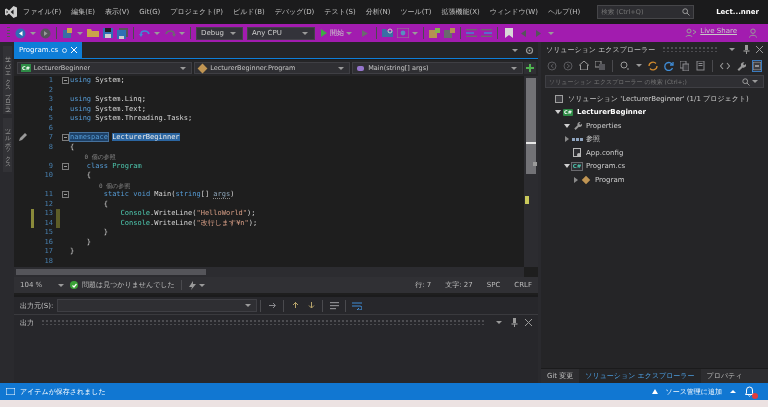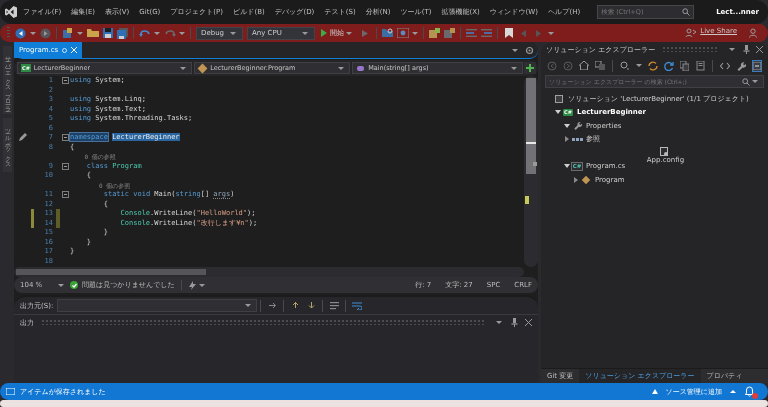--- a/index.html
+++ b/index.html
@@ -1,35 +1,35 @@
 <!DOCTYPE html>
 <html><head>
 <meta charset="utf-8">
 <style>
   * { margin:0; padding:0; box-sizing:border-box; }
   html,body { width:768px; height:407px; overflow:hidden; background:#1b1b1c;
               font-family:"DejaVu Sans","Liberation Sans",sans-serif; font-size:7px; color:#c8c8c8; }
-  .abs { position:absolute;border-radius:12px; }
+  .abs { position:absolute; }
   #app { position:relative; width:768px; height:407px; background:#2a2a2e; }
 
   
   #titlebar { left:0; top:0; width:768px; height:24px; background:#1b1b1c; display:flex; align-items:center; }
   #vs-logo { width:22px; height:16px; margin-left:4px; display:flex; align-items:center; justify-content:center; }
   #menu-bar { display:flex; align-items:center; height:100%; }
   .menu-item { padding:0 5px; line-height:24px; color:#c3c3c3; cursor:default; white-space:nowrap; }
   #tb-search { width:116px; height:14px; background:#2d2d31; border:1px solid #464649; margin-left:12px;
                display:flex; align-items:center; padding:0 3px; }
   #tb-search input { flex:1; background:transparent; border:none; outline:none; color:#8a8a8a; font-size:6.5px;
                      font-family:inherit; min-width:0; }
   #win-title { color:#ffffff; font-weight:bold; margin-left:22px; font-size:7px; }
   #win-controls { margin-left:auto; display:flex; height:100%; }
   .win-btn { width:26px; height:100%; display:flex; align-items:center; justify-content:center; color:#c8c8c8; }
 
   
-  #toolbar { left:0; top:24px; width:768px; height:18px; background:#7f1d1d; display:flex; align-items:center; padding-left:4px; }
+  #toolbar { left:0; top:24px; width:768px; height:18px; background:#a21caf; display:flex; align-items:center; padding-left:4px; }
   .tb-grip { width:3px; height:12px; margin:0 3px; background:repeating-linear-gradient(#555 0 1px, transparent 1px 3px); }
   .tb-sep { width:1px; height:12px; background:#4a4a4e; margin:0 3px; }
   .tb-ico { width:13px; height:13px; margin:0 1px; display:flex; align-items:center; justify-content:center; }
   .chev { width:0; height:0; border-left:3px solid transparent; border-right:3px solid transparent; border-top:3px solid #9a9a9a; margin:0 2px; }
   .dd { height:13px; background:#33333a; border:1px solid #434349; display:flex; align-items:center;
         padding:0 4px; margin:0 2px; color:#cfcfcf; }
   .dd .chev { margin-left:6px; }
   .play-tri { width:0; height:0; border-top:4px solid transparent; border-bottom:4px solid transparent; border-left:6px solid #3fab45; margin-right:3px; }
   #start-btn { display:flex; align-items:center; padding:0 4px; color:#d0d0d0; }
   #toolbar-right { margin-left:auto; display:flex; align-items:flex-start; margin-right:8px;text-decoration:underline; }
@@ -658,21 +658,21 @@
           </span>
           <span class="tree-ic">
             <span class="ic-refs">
               <i></i>
               <i></i>
               <i></i>
             </span>
           </span>
           <span>参照</span>
         </div>
-        <div class="tree-row" style="padding-left: 22px; flex-direction: column;">
+        <div class="tree-row" style="padding-left: 22px;">
           <span class="exp"></span>
           <span class="tree-ic">
             <span class="ic-config"></span>
           </span>
           <span>App.config</span>
         </div>
         <div class="tree-row" style="padding-left: 22px;">
           <span class="exp">
             <span class="exp-open"></span>
           </span>

